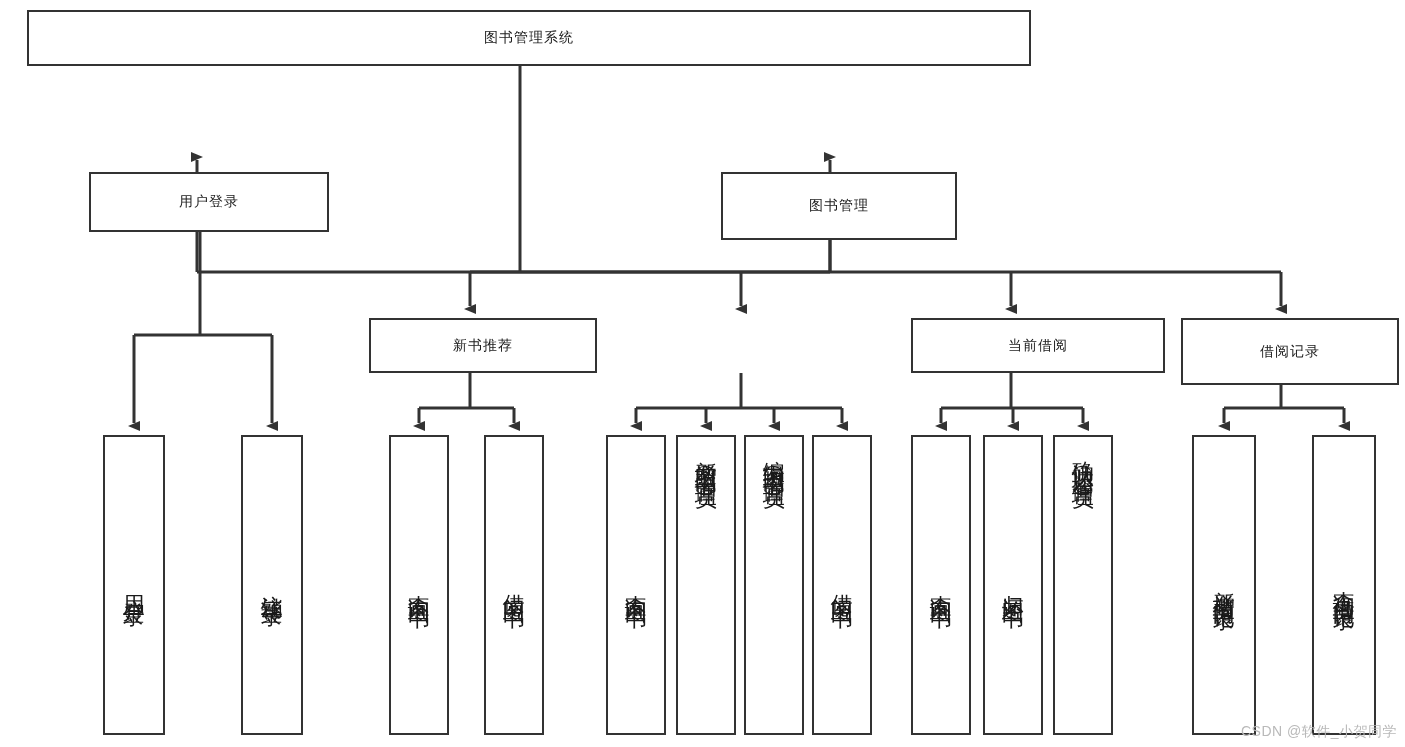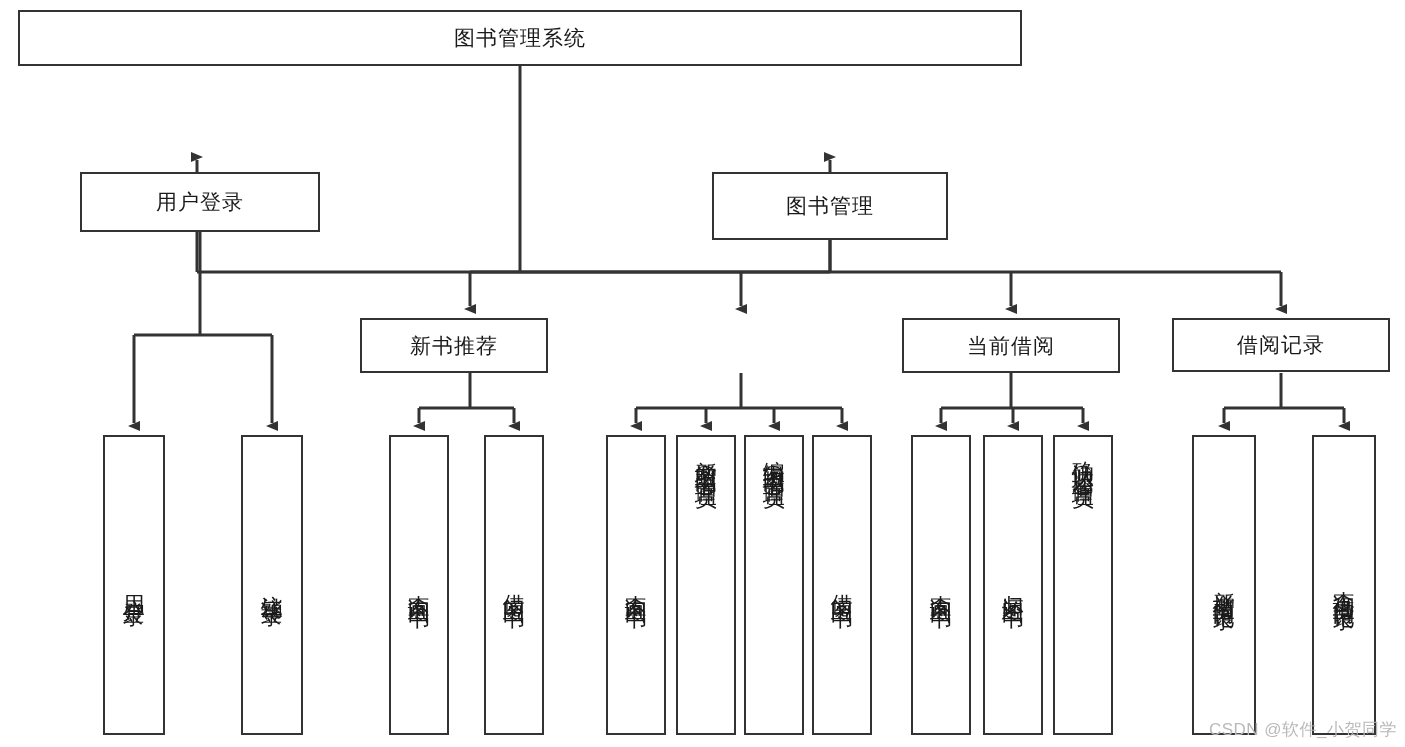--- a/index.html
+++ b/index.html
@@ -30,22 +30,23 @@
     position: absolute;
     box-sizing: border-box;
     background: #ffffff;
     border: 2px solid #333333;
     display: flex;
     align-items: center;
     justify-content: center;
     color: #1a1a1a;
   }
   .node-box.horiz {
-    font-size: 21px;
+    font-size: 14px;
     letter-spacing: 1px;
+    margin-left: 9px;
   }
   .node-label-h {
     white-space: nowrap;
     line-height: 1.1;
   }
   .node-box.vert {
     align-items: flex-start;
     justify-content: center;
     padding-top: 6px;
   }
@@ -59,21 +60,21 @@
     color: #1a1a1a;
   }
   .node-box.vert.centered {
     align-items: center;
     padding-top: 0;
   }
   .watermark {
     position: absolute;
     right: 8px;
     bottom: 6px;
-    font-size: 17px;
+    font-size: 14px;
     color: #b9b9b9;
     letter-spacing: 0.5px;
     white-space: nowrap;
     pointer-events: none;
   }
 </style>
 </head>
 <body>
 
 <div id="diagram-root">
@@ -133,27 +134,27 @@
     <span class="node-label-h">图书管理系统</span>
   </div>
 
   <div class="node-box horiz" style="left:80px; top:172px; width:240px; height:60px;">
     <span class="node-label-h">用户登录</span>
   </div>
   <div class="node-box horiz" style="left:712px; top:172px; width:236px; height:68px;">
     <span class="node-label-h">图书管理</span>
   </div>
 
-  <div class="node-box horiz" style="left:360px; top:318px; width:188px; height:55px;">
+  <div class="node-box horiz" style="left:360px; top:318px; width:228px; height:55px;">
     <span class="node-label-h">新书推荐</span>
   </div>
-  <div class="node-box horiz" style="left:902px; top:318px; width:218px; height:55px;">
+  <div class="node-box horiz" style="left:902px; top:318px; width:254px; height:55px;">
     <span class="node-label-h">当前借阅</span>
   </div>
-  <div class="node-box horiz" style="left:1172px; top:318px; width:218px; height:54px;">
+  <div class="node-box horiz" style="left:1172px; top:318px; width:218px; height:67px;">
     <span class="node-label-h">借阅记录</span>
   </div>
 
   <div class="node-box vert centered" style="left:103px; top:435px; width:62px; height:300px;">
     <span class="node-label-v">用户登录</span>
   </div>
   <div class="node-box vert centered" style="left:241px; top:435px; width:62px; height:300px;">
     <span class="node-label-v">注销登录</span>
   </div>
 

